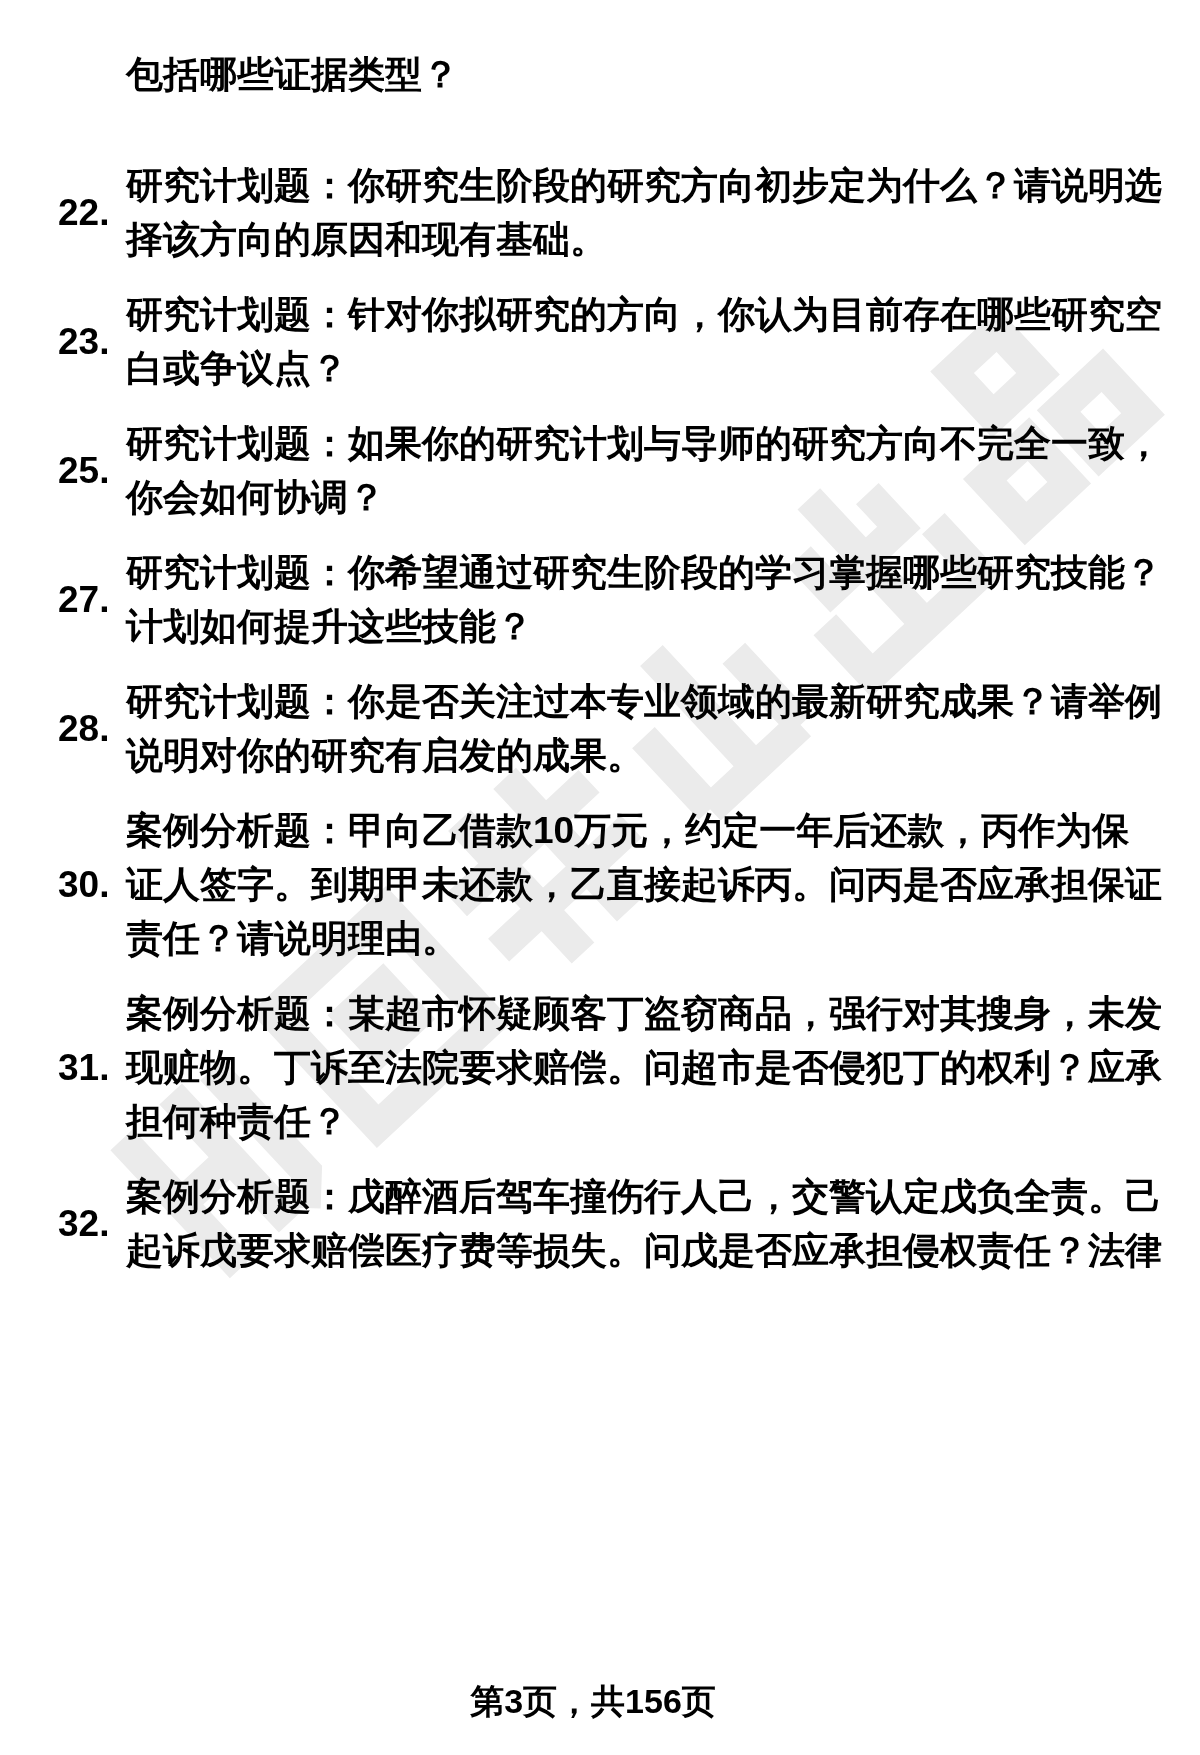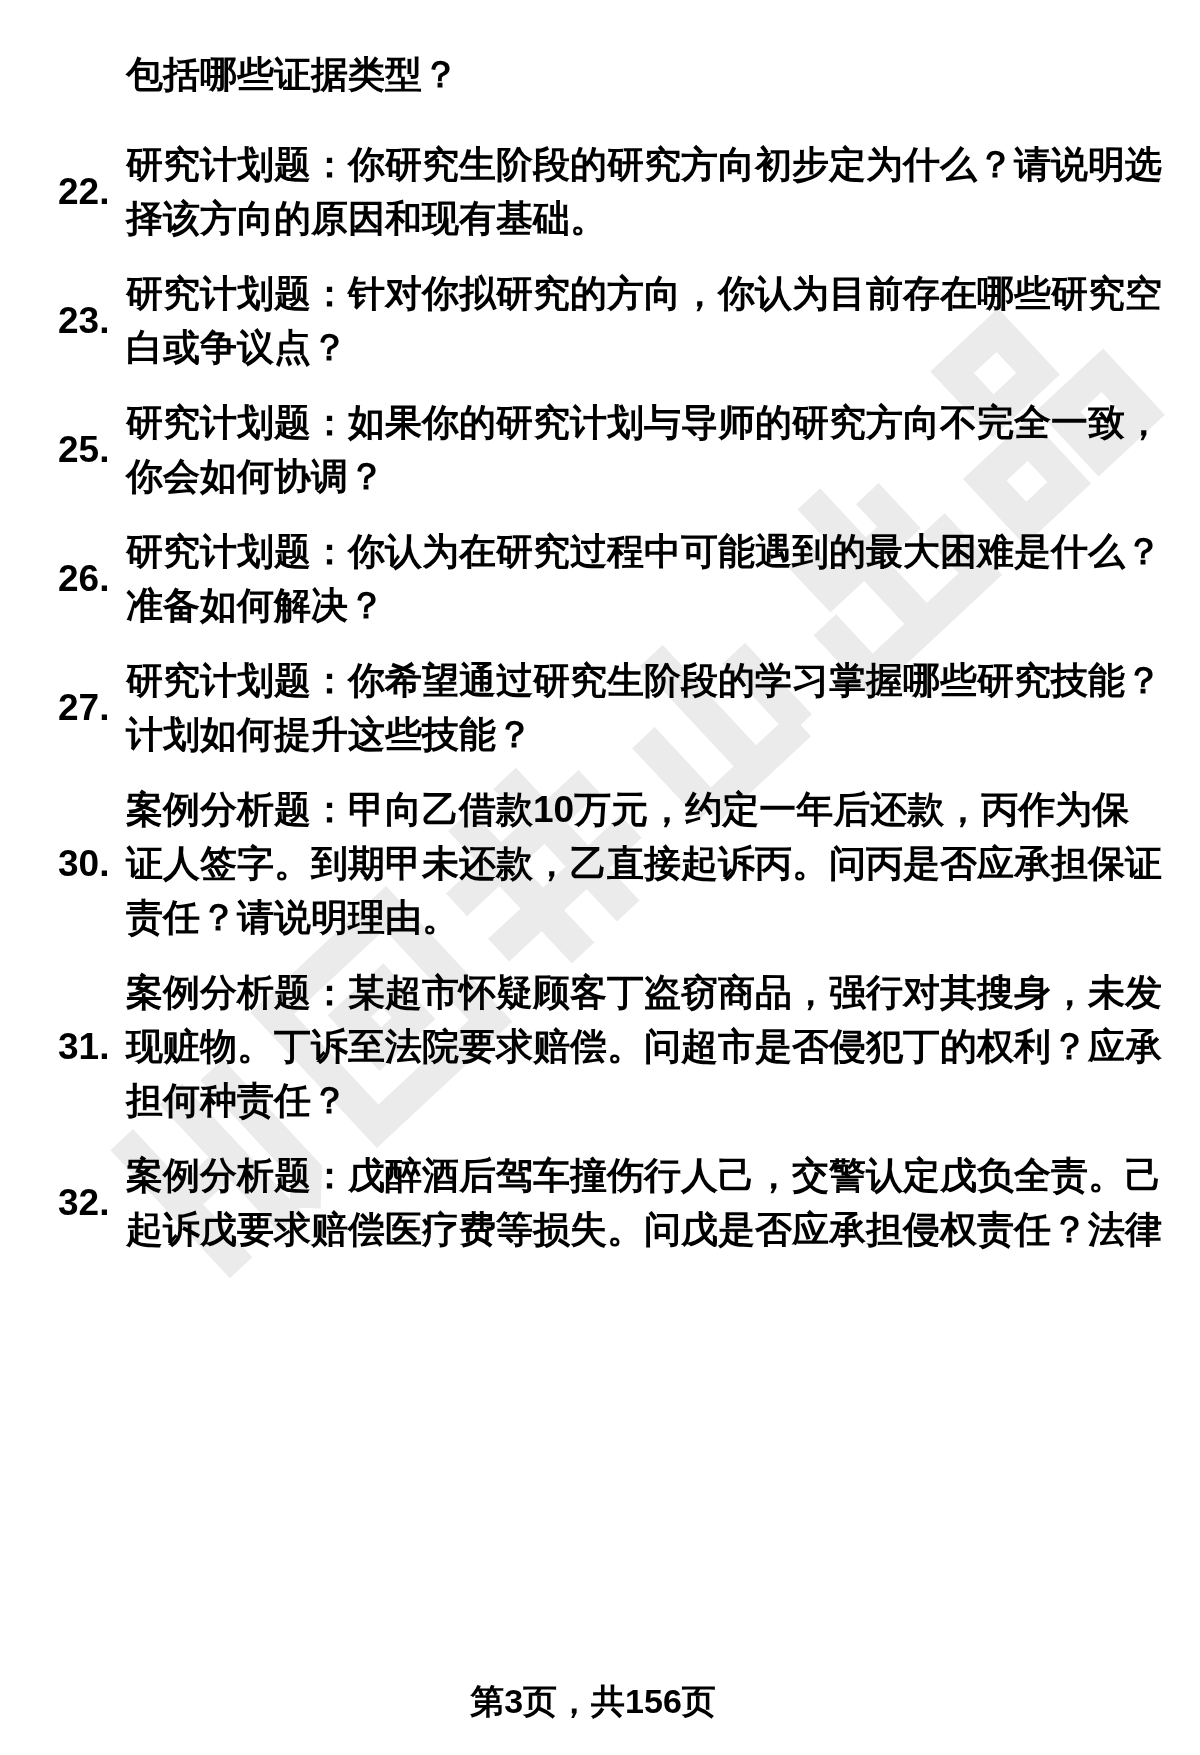--- a/index.html
+++ b/index.html
@@ -42,21 +42,21 @@
     top: 48px;
     left: 58px;
     width: 1110px;
     z-index: 2;
   }
   .carryover {
     margin-left: 68px;
     width: 1037px;
     font-size: 37px;
     line-height: 54px;
-    margin-bottom: 36px;
+    margin-bottom: 57px;
   }
   .q {
     display: flex;
     align-items: center;
     font-size: 37px;
     line-height: 54px;
     margin-bottom: 21px;
   }
   .q-num { width: 68px; flex: none; }
   .q-text { width: 1037px; }
@@ -125,30 +125,30 @@
       <span class="q-num">23.</span>
       <span class="q-text">研究计划题：针对你拟研究的方向，你认为目前存在哪些研究空白或争议点？</span>
     </div>
 
 
     <div class="q">
       <span class="q-num">25.</span>
       <span class="q-text">研究计划题：如果你的研究计划与导师的研究方向不完全一致，你会如何协调？</span>
     </div>
 
-    <div class="q">
-      <span class="q-num">26.</span>
-      <span class="q-text">研究计划题：你认为在研究过程中可能遇到的最大困难是什么？准备如何解决？</span>
-    </div>
 
     <div class="q">
       <span class="q-num">27.</span>
       <span class="q-text">研究计划题：你希望通过研究生阶段的学习掌握哪些研究技能？计划如何提升这些技能？</span>
     </div>
 
+    <div class="q">
+      <span class="q-num">28.</span>
+      <span class="q-text">研究计划题：你是否关注过本专业领域的最新研究成果？请举例说明对你的研究有启发的成果。</span>
+    </div>
 
 
     <div class="q">
       <span class="q-num">30.</span>
       <span class="q-text">案例分析题：甲向乙借款10万元，约定一年后还款，丙作为保证人签字。到期甲未还款，乙直接起诉丙。问丙是否应承担保证责任？请说明理由。</span>
     </div>
 
     <div class="q">
       <span class="q-num">31.</span>
       <span class="q-text">案例分析题：某超市怀疑顾客丁盗窃商品，强行对其搜身，未发现赃物。丁诉至法院要求赔偿。问超市是否侵犯丁的权利？应承担何种责任？</span>

